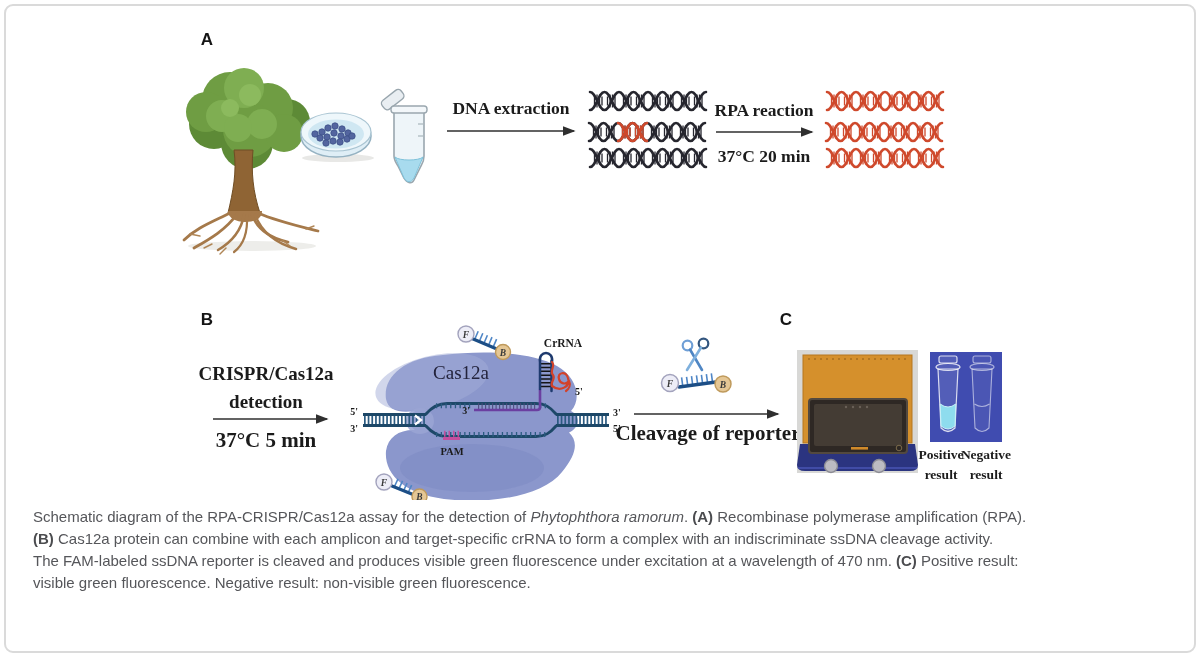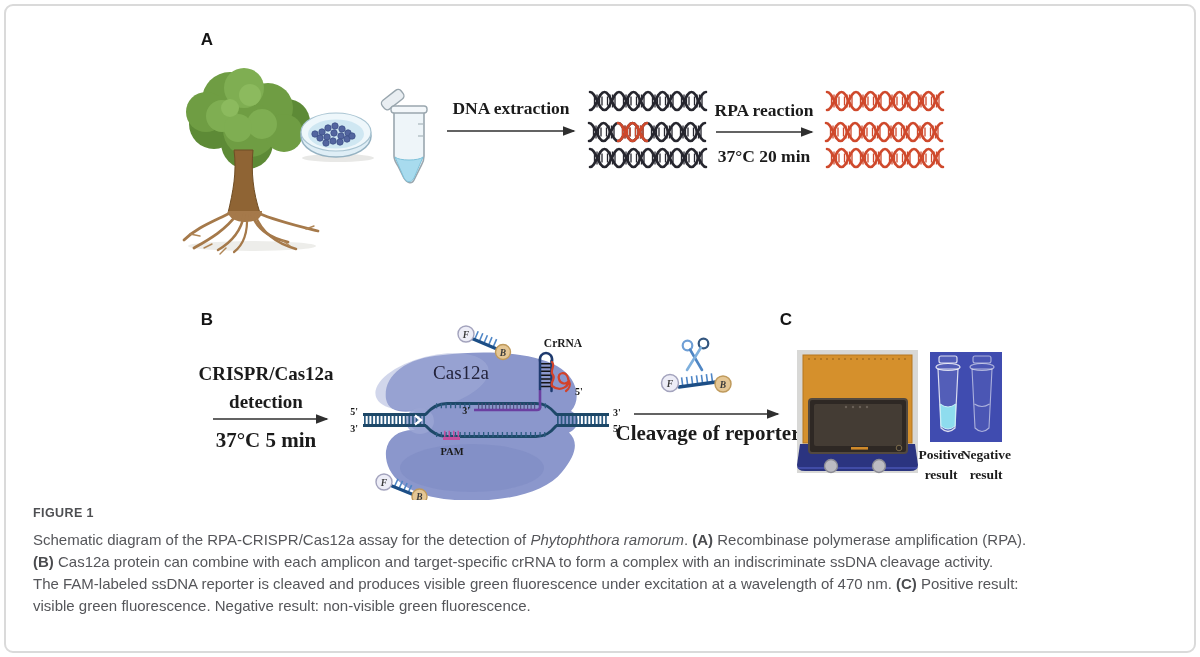--- a/index.html
+++ b/index.html
@@ -278,16 +278,15 @@
         <path d="M974.5 404Q982 409 989.5 404" fill="none"></path>
       </g>
       <text class="sb t13" x="941" y="459" text-anchor="middle">Positive</text>
       <text class="sb t13" x="986" y="459" text-anchor="middle">Negative</text>
       <text class="sb t13" x="941" y="479" text-anchor="middle">result</text>
       <text class="sb t13" x="986" y="479" text-anchor="middle">result</text>
     </g>
   </svg>
 
   <div class="caption">
-    <div class="fig-label">FIGURE 1</div>
     <p class="cap-text"><span>Schematic diagram of the RPA-CRISPR/Cas12a assay for the detection of </span><span class="it">Phytophthora ramorum</span><span>. </span><span class="bd">(A)</span><span> Recombinase polymerase amplification (RPA).</span><br><span class="bd">(B)</span><span> Cas12a protein can combine with each amplicon and target-specific crRNA to form a complex with an indiscriminate ssDNA cleavage activity.</span><br><span>The FAM-labeled ssDNA reporter is cleaved and produces visible green fluorescence under excitation at a wavelength of 470 nm. </span><span class="bd">(C)</span><span> Positive result:</span><br><span>visible green fluorescence. Negative result: non-visible green fluorescence.</span></p>
   </div>
 </div>
 
 </body></html>

